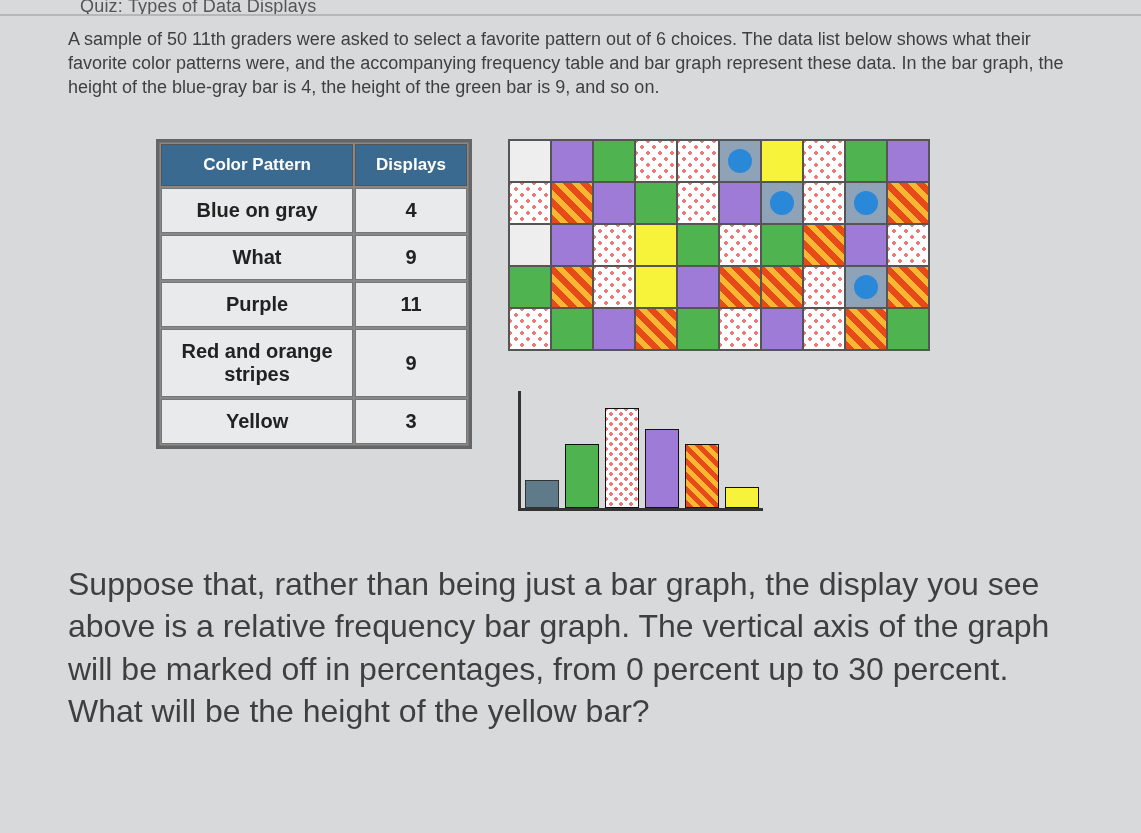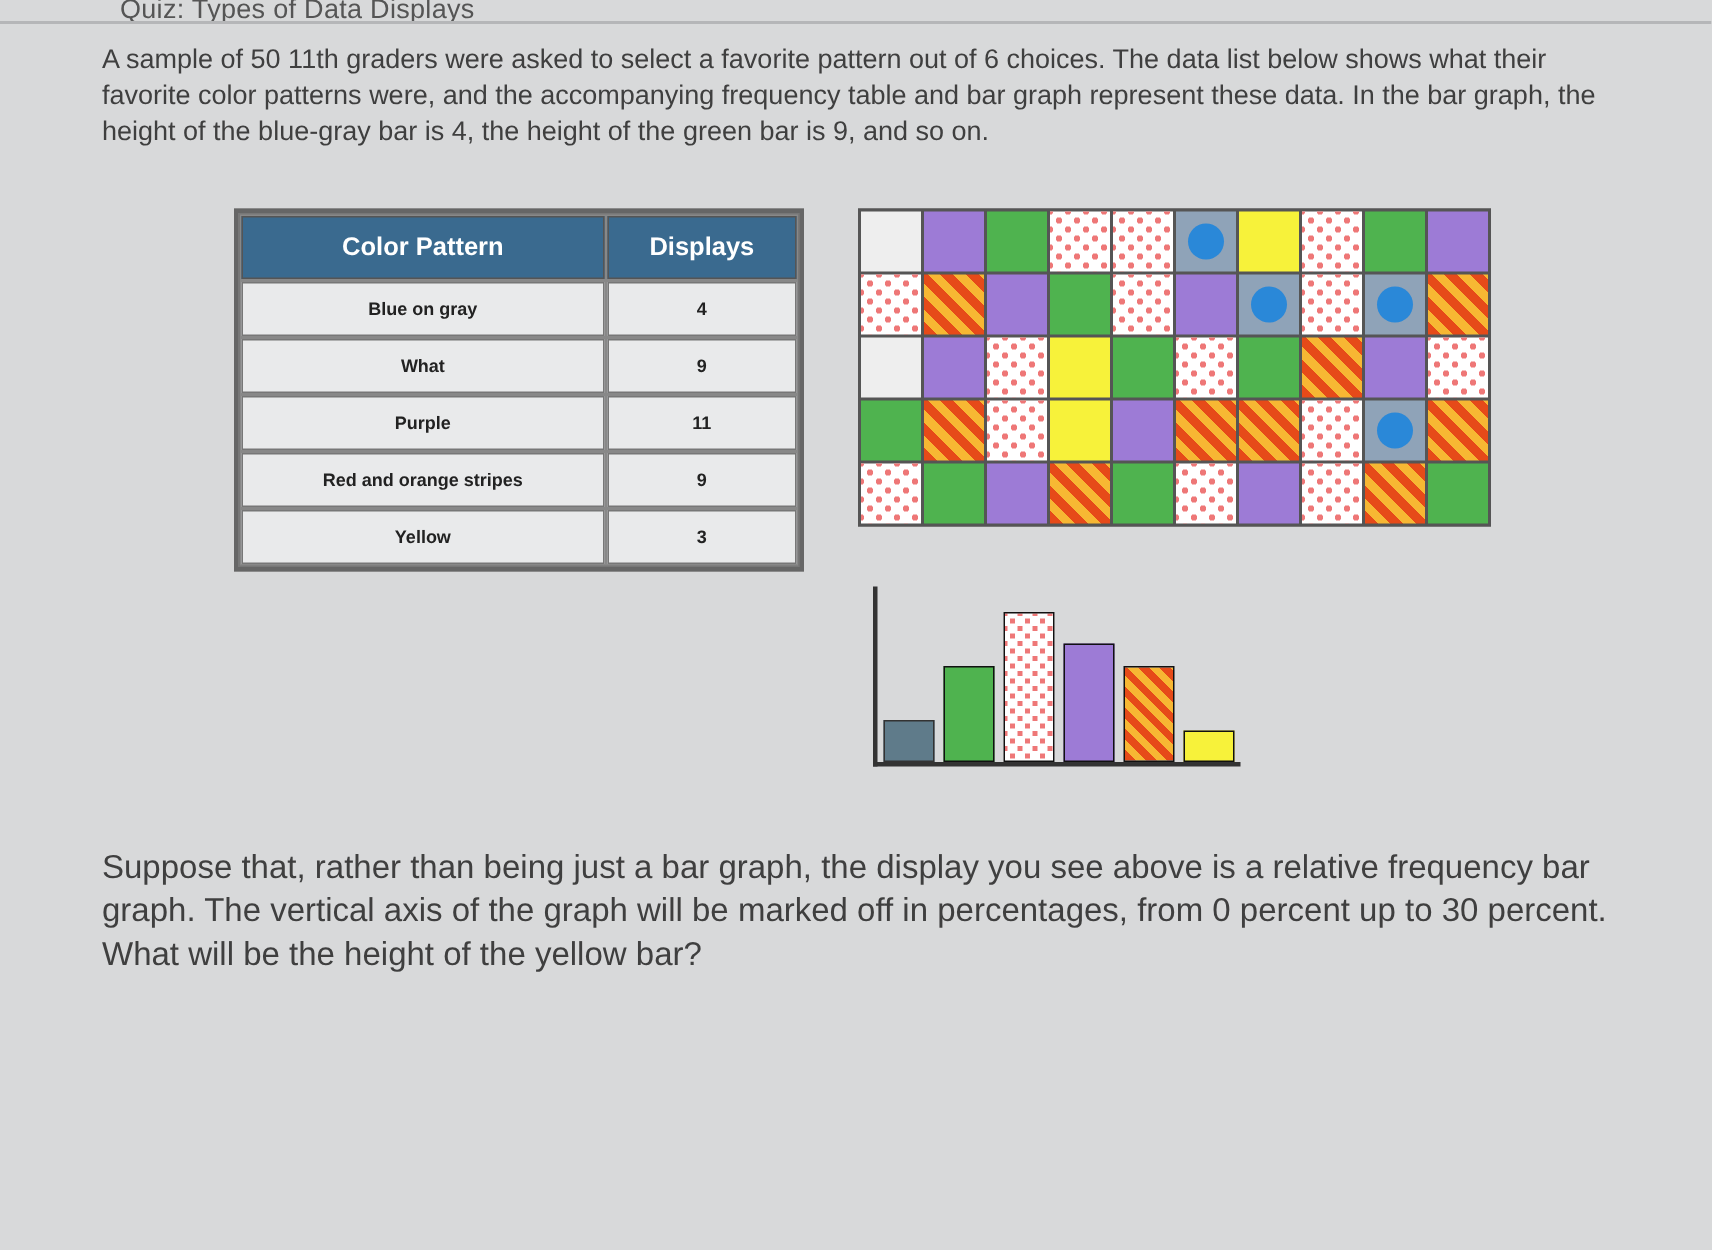--- a/index.html
+++ b/index.html
@@ -46,36 +46,36 @@
     margin-left: 88px;
     margin-bottom: 52px;
     align-items: flex-start;
   }
   
   table.freq {
     border-collapse: separate;
     border-spacing: 2px;
     background: #888;
     border: 3px solid #666;
-    width: 380px;
+    width: 316px;
     box-shadow: 0 0 0 1px #777 inset;
   }
   table.freq th {
     background: #3a6a8f;
     color: #fff;
     font-weight: bold;
     font-size: 17px;
     padding: 10px 8px;
     border: 1px solid #555;
     text-align: center;
   }
   table.freq td {
     background: #e9eaeb;
     border: 1px solid #777;
-    font-size: 12px;
+    font-size: 20px;
     font-weight: bold;
     color: #222;
     text-align: center;
     padding: 10px 6px;
   }
   table.freq td.name { width: 230px; }
   table.freq td.val { width: 120px; }
   
   .right-col { display: flex; flex-direction: column; gap: 40px; }
   .pattern-grid {
@@ -120,21 +120,21 @@
   .b-gr { background:#4fb34f; }
   .b-pk { background:#fff;
     background-image: radial-gradient(#e77 2px, transparent 2px),
                       radial-gradient(#e77 2px, transparent 2px);
     background-size: 10px 10px; background-position:0 0,5px 5px; }
   .b-pu { background:#9d7bd6; }
   .b-st { background: repeating-linear-gradient(45deg,#e64a19 0 5px,#f7b733 5px 10px);}
   .b-ye { background:#f7f23a; }
 
   .para2 {
-    font-size: 22px;
+    font-size: 32px;
     line-height: 1.32;
     color: #3f3f3f;
     font-weight: 400;
   }
 </style>
 </head>
 <body>
 
 <div class="header-frag">Quiz: Types of Data Displays</div>
 <div class="hr"></div>

